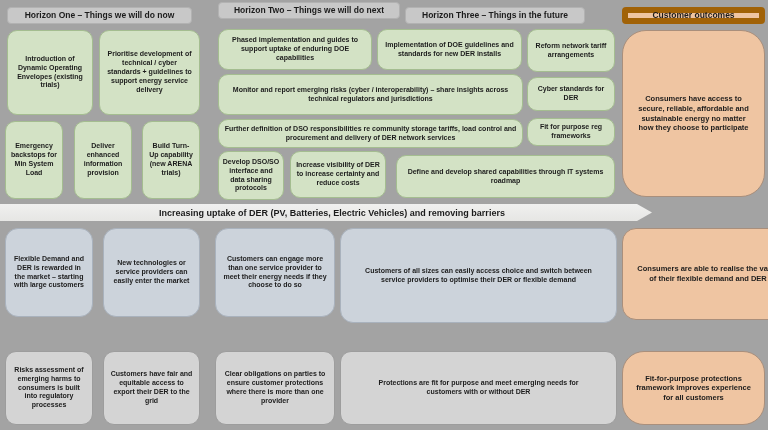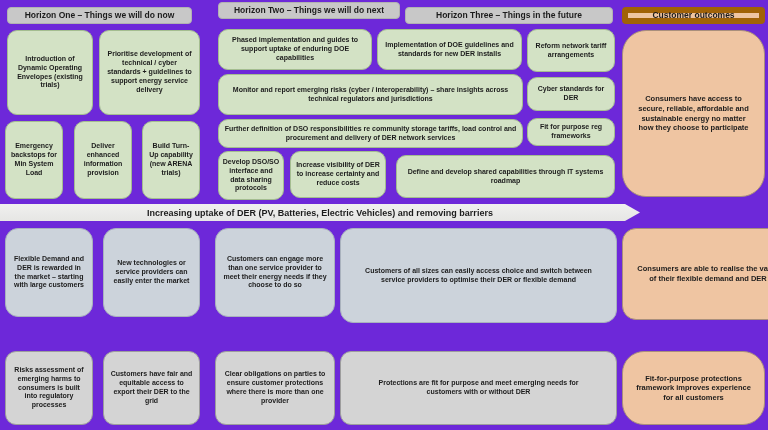--- a/index.html
+++ b/index.html
@@ -3,21 +3,21 @@
 <meta charset="utf-8">
 <style>
   html,body{margin:0;padding:0;}
   body{
     background:#e9e9e9;
     font-family:"Liberation Sans", sans-serif;
   }
   .canvas{
     position:relative;
     width:768px;height:430px;
-    background:#6d28d9;
+    background:#a3a3a3;
     overflow:hidden;
   }
   .box{
     position:absolute;
     display:flex;align-items:center;justify-content:center;
     text-align:center;
     box-sizing:border-box;
     color:#1c1c1c;
     font-weight:700;
     line-height:1.28;
@@ -59,31 +59,31 @@
     background:#efc5a2;
     border:1px solid #a98f7c;
     font-size:7.5px;
   }
   .band{
     position:absolute;
     left:0;width:640px;height:17px;
     background:linear-gradient(#f0f0ef,#e6e6e4);
     clip-path:polygon(0 0, calc(100% - 15px) 0, 100% 50%, calc(100% - 15px) 100%, 0 100%);
     display:flex;align-items:center;justify-content:center;
-    font-size:9px;font-weight:700;color:#1c1c1c;
+    font-size:9px;font-weight:700;color:#1c1c1c;padding-left:12px;
   }
 </style>
 </head>
 <body>
 
 <div class="canvas">
 
   <div class="box hdr" style="left:7px;top:7px;width:185px;height:17px;">Horizon One – Things we will do now</div>
   <div class="box hdr" style="left:218px;top:2px;width:182px;height:17px;">Horizon Two – Things we will do next</div>
-  <div class="box hdr" style="left:405px;top:7px;width:208px;height:17px;">Horizon Three – Things in the future</div>
+  <div class="box hdr" style="left:405px;top:7px;width:180px;height:17px;">Horizon Three – Things in the future</div>
   <div class="box hdr-peach" style="left:622px;top:7px;width:143px;height:17px;">Customer outcomes</div>
 
   <div class="box green" style="left:7px;top:30px;width:86px;height:85px;">Introduction of Dynamic Operating Envelopes (existing trials)</div>
   <div class="box green" style="left:99px;top:30px;width:101px;height:85px;">Prioritise development of technical / cyber standards + guidelines to support energy service delivery</div>
   <div class="box green" style="left:5px;top:121px;width:58px;height:78px;">Emergency backstops for Min System Load</div>
   <div class="box green" style="left:74px;top:121px;width:58px;height:78px;">Deliver enhanced information provision</div>
   <div class="box green" style="left:142px;top:121px;width:58px;height:78px;">Build Turn-Up capability (new ARENA trials)</div>
 
   <div class="box green" style="left:218px;top:29px;width:154px;height:41px;">Phased implementation and guides to support uptake of enduring DOE capabilities</div>
   <div class="box green" style="left:377px;top:29px;width:145px;height:41px;">Implementation of DOE guidelines and standards for new DER installs</div>

